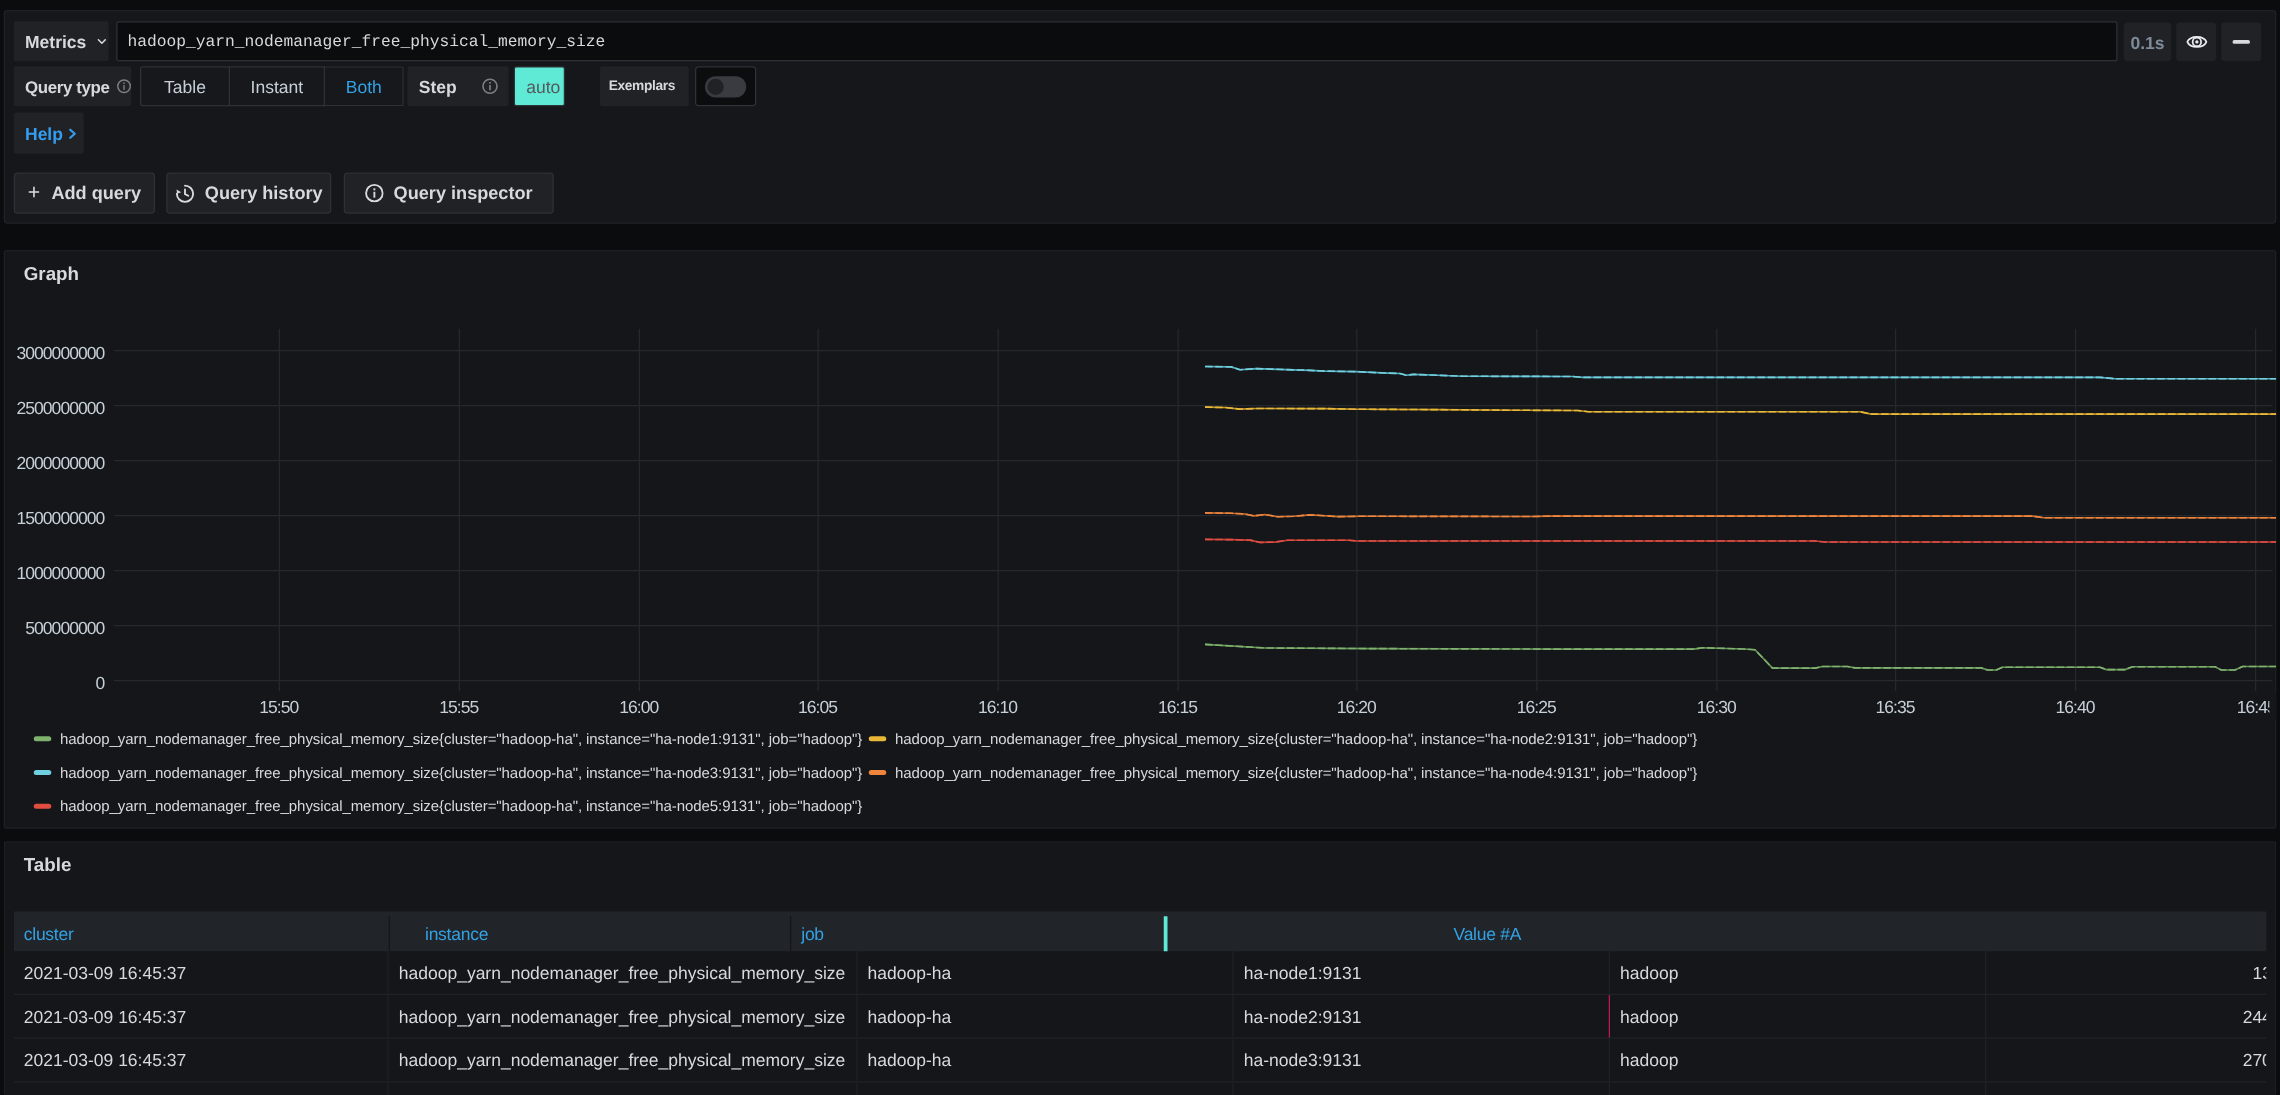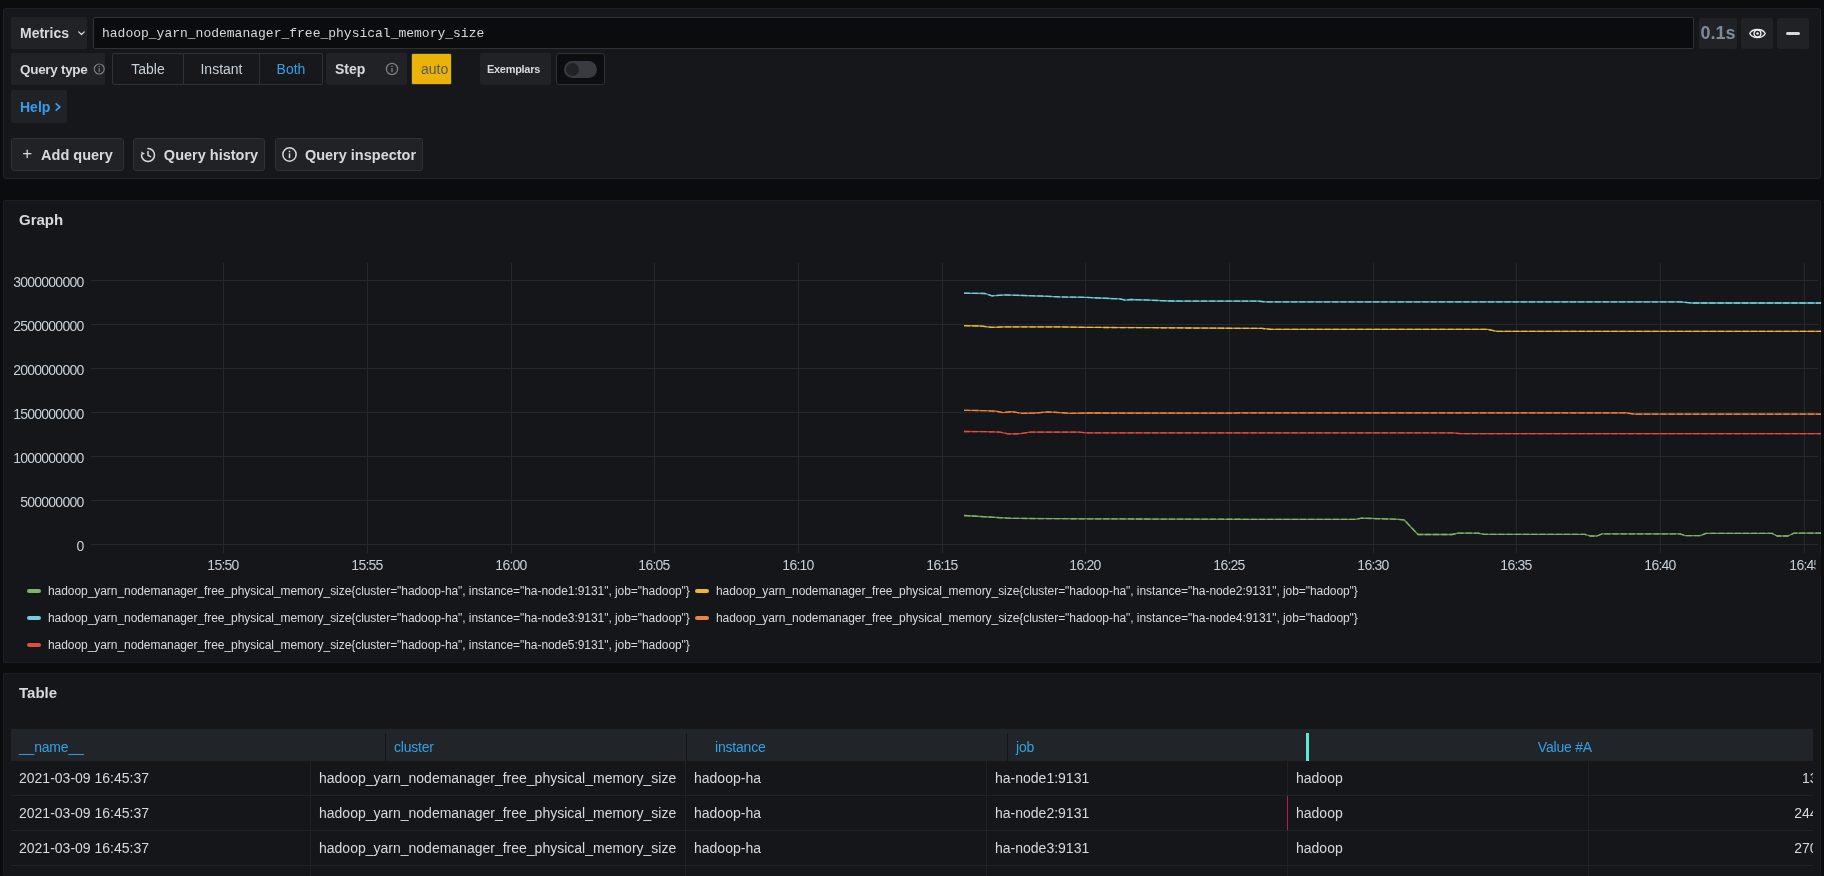--- a/index.html
+++ b/index.html
@@ -19,21 +19,21 @@
 
 <div class="chip abs" style="left:11px; top:17px; width:76px; height:32px; padding-left:9px;">Metrics
   <svg width="14" height="14" viewBox="0 0 14 14" style="margin-left:7px;">
       <path d="M3.5 5.5 L7 9 L10.5 5.5" stroke="#d8d9da" stroke-width="1.6" fill="none" stroke-linecap="round" stroke-linejoin="round"></path>
     </svg>
 </div>
 <div class="abs" style="left:93px; top:17px; width:1601px; height:32px; background:#0b0c0e; border:1px solid #2c3235; border-radius:2px; display:flex; align-items:center;">
   <span style="font-family:'Liberation Mono',monospace; font-size:13px; color:#d8d9da; padding-left:8px;">hadoop_yarn_nodemanager_free_physical_memory_size</span>
 </div>
 <div class="ibtn" style="left:1699px; top:18px; width:38px; height:31px; border:none;">
-    <span style="font-size:18px; font-weight:bold; color:#7e8b9a;">0.1s</span>
+    <span style="font-size:14px; font-weight:bold; color:#7e8b9a;">0.1s</span>
   </div>
 <div class="ibtn" style="left:1741px; top:18px; width:32px; height:31px; border:none;">
   <svg width="17" height="17" viewBox="0 0 17 17" fill="none" stroke="#e9edf2" stroke-width="1.4">
       <path d="M0.8 8.5 C 3.4 3.1, 13.6 3.1, 16.2 8.5 C 13.6 13.9, 3.4 13.9, 0.8 8.5 Z"></path>
       <circle cx="8.5" cy="8.5" r="3.4"></circle>
       <circle cx="8.5" cy="8.5" r="1.3" fill="#e9edf2" stroke="none"></circle>
     </svg>
 </div>
 <div class="ibtn" style="left:1777px; top:18px; width:32px; height:31px; border:none;">
     <div style="width:14px; height:3px; background:#d8d9da; border-radius:1.5px;"></div>
@@ -51,21 +51,21 @@
   <div style="width:76px; height:32px; background:#16181c; border:1px solid #2c3235; border-left:none; display:flex; align-items:center; justify-content:center; color:#c7d0d9; font-size:14px;">Instant</div>
   <div style="width:63px; height:32px; background:#16181c; border:1px solid #2c3235; border-left:none; border-radius:0 2px 2px 0; display:flex; align-items:center; justify-content:center; color:#33a2e5; font-size:14px;">Both</div>
 </div>
 <div class="chip abs" style="left:326px; top:53px; width:81px; height:32px; padding-left:9px;">Step
   <svg width="14" height="14" viewBox="0 0 14 14" style="margin-left:20px;">
       <circle cx="7" cy="7" r="5.6" stroke="#7b8087" stroke-width="1.3" fill="none"></circle>
       <rect x="6.35" y="6" width="1.3" height="4.2" fill="#7b8087"></rect>
       <rect x="6.35" y="3.6" width="1.3" height="1.4" fill="#7b8087"></rect>
     </svg>
 </div>
-<div class="abs" style="left:411px; top:53px; width:41px; height:32px; background:#eab308; border:1px solid #2c3235; border-radius:2px; display:flex; align-items:center;">
+<div class="abs" style="left:411px; top:53px; width:41px; height:32px; background:#5eead4; border:1px solid #2c3235; border-radius:2px; display:flex; align-items:center;">
   <span style="color:#55595e; font-size:14px; padding-left:9px;">auto</span>
 </div>
 <div class="chip abs" style="left:480px; top:53px; width:71px; height:32px; padding-left:7px; font-size:11px; letter-spacing:-0.3px;">Exemplars</div>
 <div class="abs" style="left:556px; top:53px; width:49px; height:32px; background:#0c0d0f; border:1px solid #2c3235; border-radius:3px;">
   <div style="position:absolute; left:7px; top:7px; width:33px; height:17px; background:#393b40; border-radius:9px;">
     <div style="position:absolute; left:2px; top:2px; width:13px; height:13px; background:#202226; border-radius:50%;"></div>
   </div>
 </div>
 
 <div class="chip abs" style="left:11px; top:90px; width:56px; height:33px; padding-left:9px; color:#359df0;">Help
@@ -79,21 +79,21 @@
   <span style="color:#d8d9da; font-size:14.5px; font-weight:bold;">Add query</span>
 </div>
 <div class="ibtn" style="left:133px; top:138px; width:132px; height:33px;">
   <svg width="16" height="16" viewBox="0 0 16 16" style="margin-right:8px;">
       <path d="M8 1.5 A 6.5 6.5 0 1 1 1.5 8" stroke="#d8d9da" stroke-width="1.5" fill="none" stroke-linecap="round"></path>
       <path d="M1.2 4.5 L1.7 8 L5 6.7" fill="#d8d9da" stroke="none"></path>
       <path d="M8 4.5 L8 8.3 L10.6 9.6" stroke="#d8d9da" stroke-width="1.5" fill="none" stroke-linecap="round" stroke-linejoin="round"></path>
     </svg>
   <span style="color:#d8d9da; font-size:14.5px; font-weight:bold;">Query history</span>
 </div>
-<div class="ibtn" style="left:275px; top:138px; width:148px; height:33px;">
+<div class="ibtn" style="left:275px; top:138px; width:168px; height:33px;">
   <svg width="15" height="15" viewBox="0 0 14 14" style="margin-right:8px;">
       <circle cx="7" cy="7" r="6.2" stroke="#d8d9da" stroke-width="1.4" fill="none"></circle>
       <rect x="6.3" y="6" width="1.4" height="4.4" fill="#d8d9da"></rect>
       <rect x="6.3" y="3.4" width="1.4" height="1.5" fill="#d8d9da"></rect>
     </svg>
   <span style="color:#d8d9da; font-size:14.5px; font-weight:bold;">Query inspector</span>
 </div>
 
 <div class="panel" style="top:200px; height:463px;"></div>
 <div class="ptitle" style="top:211px;">Graph</div>
@@ -177,21 +177,20 @@
   <div class="abs" style="left:716px; top:611px; font-size:12px; letter-spacing:-0.06px; color:#d8d9da;">hadoop_yarn_nodemanager_free_physical_memory_size{cluster="hadoop-ha", instance="ha-node4:9131", job="hadoop"}</div>
   <div class="abs" style="left:27px; top:643px; width:14px; height:4px; border-radius:2px; background:#e24d42;"></div>
   <div class="abs" style="left:48px; top:638px; font-size:12px; letter-spacing:-0.06px; color:#d8d9da;">hadoop_yarn_nodemanager_free_physical_memory_size{cluster="hadoop-ha", instance="ha-node5:9131", job="hadoop"}</div>
 </div>
 
 <div class="panel" style="top:673px; height:203px; border-bottom:none;"></div>
 <div class="ptitle" style="top:684px;">Table</div>
 <div class="abs" style="left:11px; top:729px; width:1802px; height:147px; overflow:hidden;">
   <div style="width:1869px;">
     <div style="display:flex; height:32px; background:#212428; color:#33a2e5; font-size:14px; letter-spacing:-0.2px; padding-top:4px;">
-      <div style="width:375px; border-right:1px solid #141619; display:flex; align-items:center; padding-left:8px;">__name__</div>
       <div style="width:301px; border-right:1px solid #141619; display:flex; align-items:center; padding-left:8px;">cluster</div>
       <div style="width:301px; border-right:1px solid #141619; display:flex; align-items:center; padding-left:8px;margin-left:20px;">instance</div>
       <div style="width:301px; border-right:3px solid #5eead4; display:flex; align-items:center; padding-left:8px;">job</div>
       <div style="width:291px; display:flex; align-items:center; justify-content:flex-end; padding-right:8px;">Value #A</div>
     </div>
     <div style="display:flex; height:35px; border-bottom:1px solid #202226; color:#d8d9da; font-size:14px;">
       <div style="width:300px; border-right:1px solid #1e2126; display:flex; align-items:center; padding-left:8px;">2021-03-09 16:45:37</div>
       <div style="width:375px; border-right:1px solid #1e2126; display:flex; align-items:center; padding-left:8px;">hadoop_yarn_nodemanager_free_physical_memory_size</div>
       <div style="width:301px; border-right:1px solid #1e2126; display:flex; align-items:center; padding-left:8px;">hadoop-ha</div>
       <div style="width:301px; border-right:1px solid #1e2126; display:flex; align-items:center; padding-left:8px;">ha-node1:9131</div>

